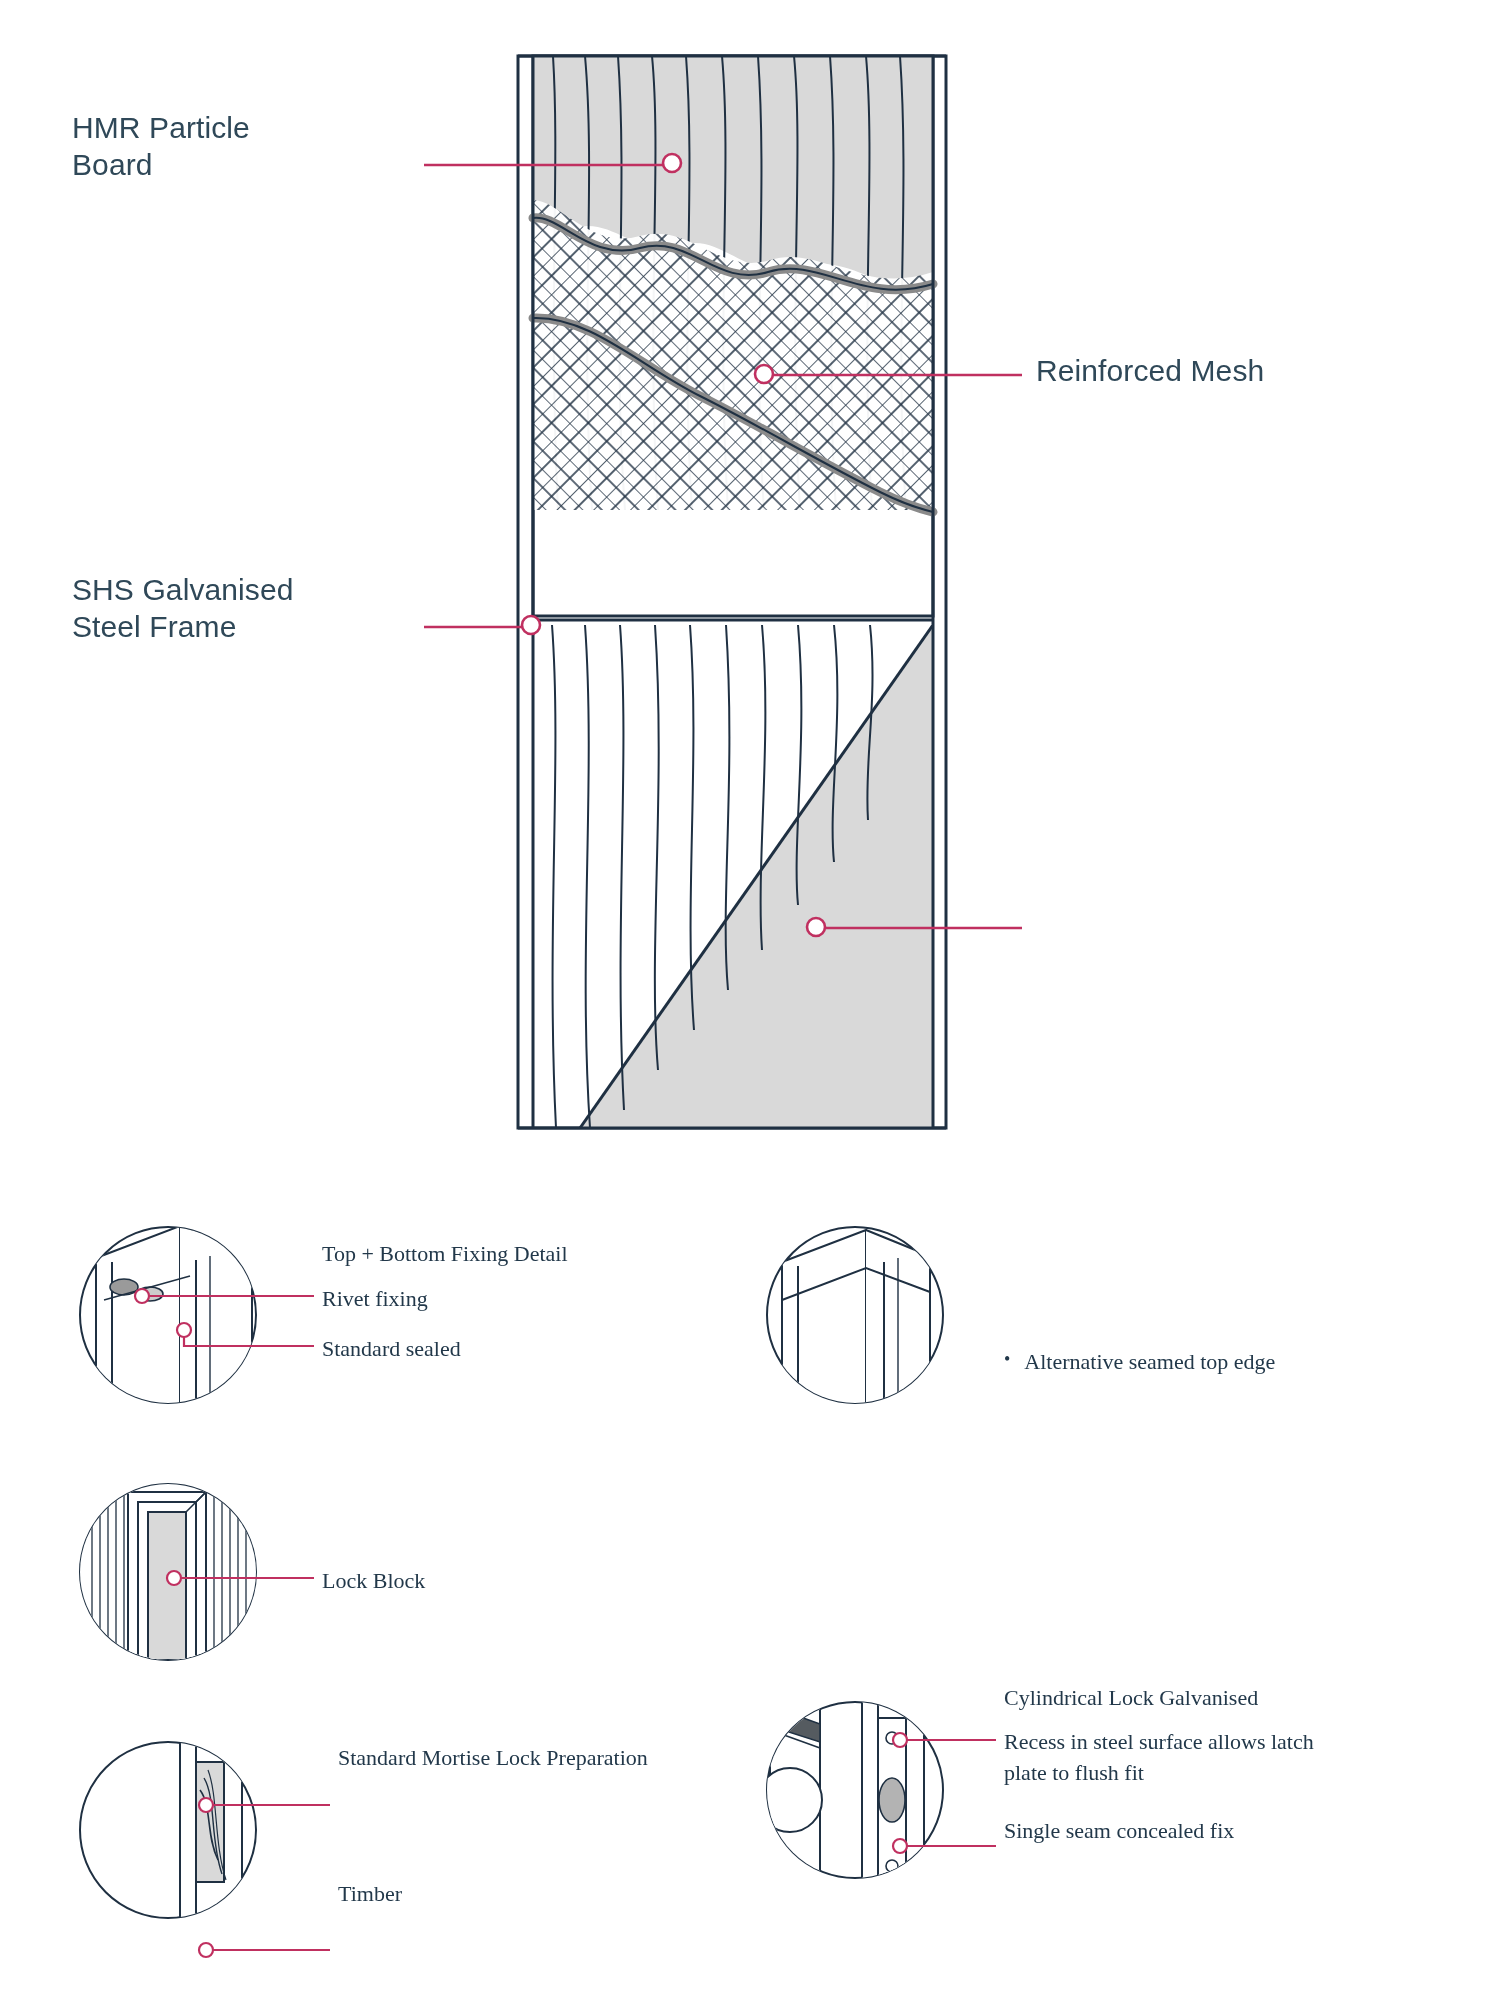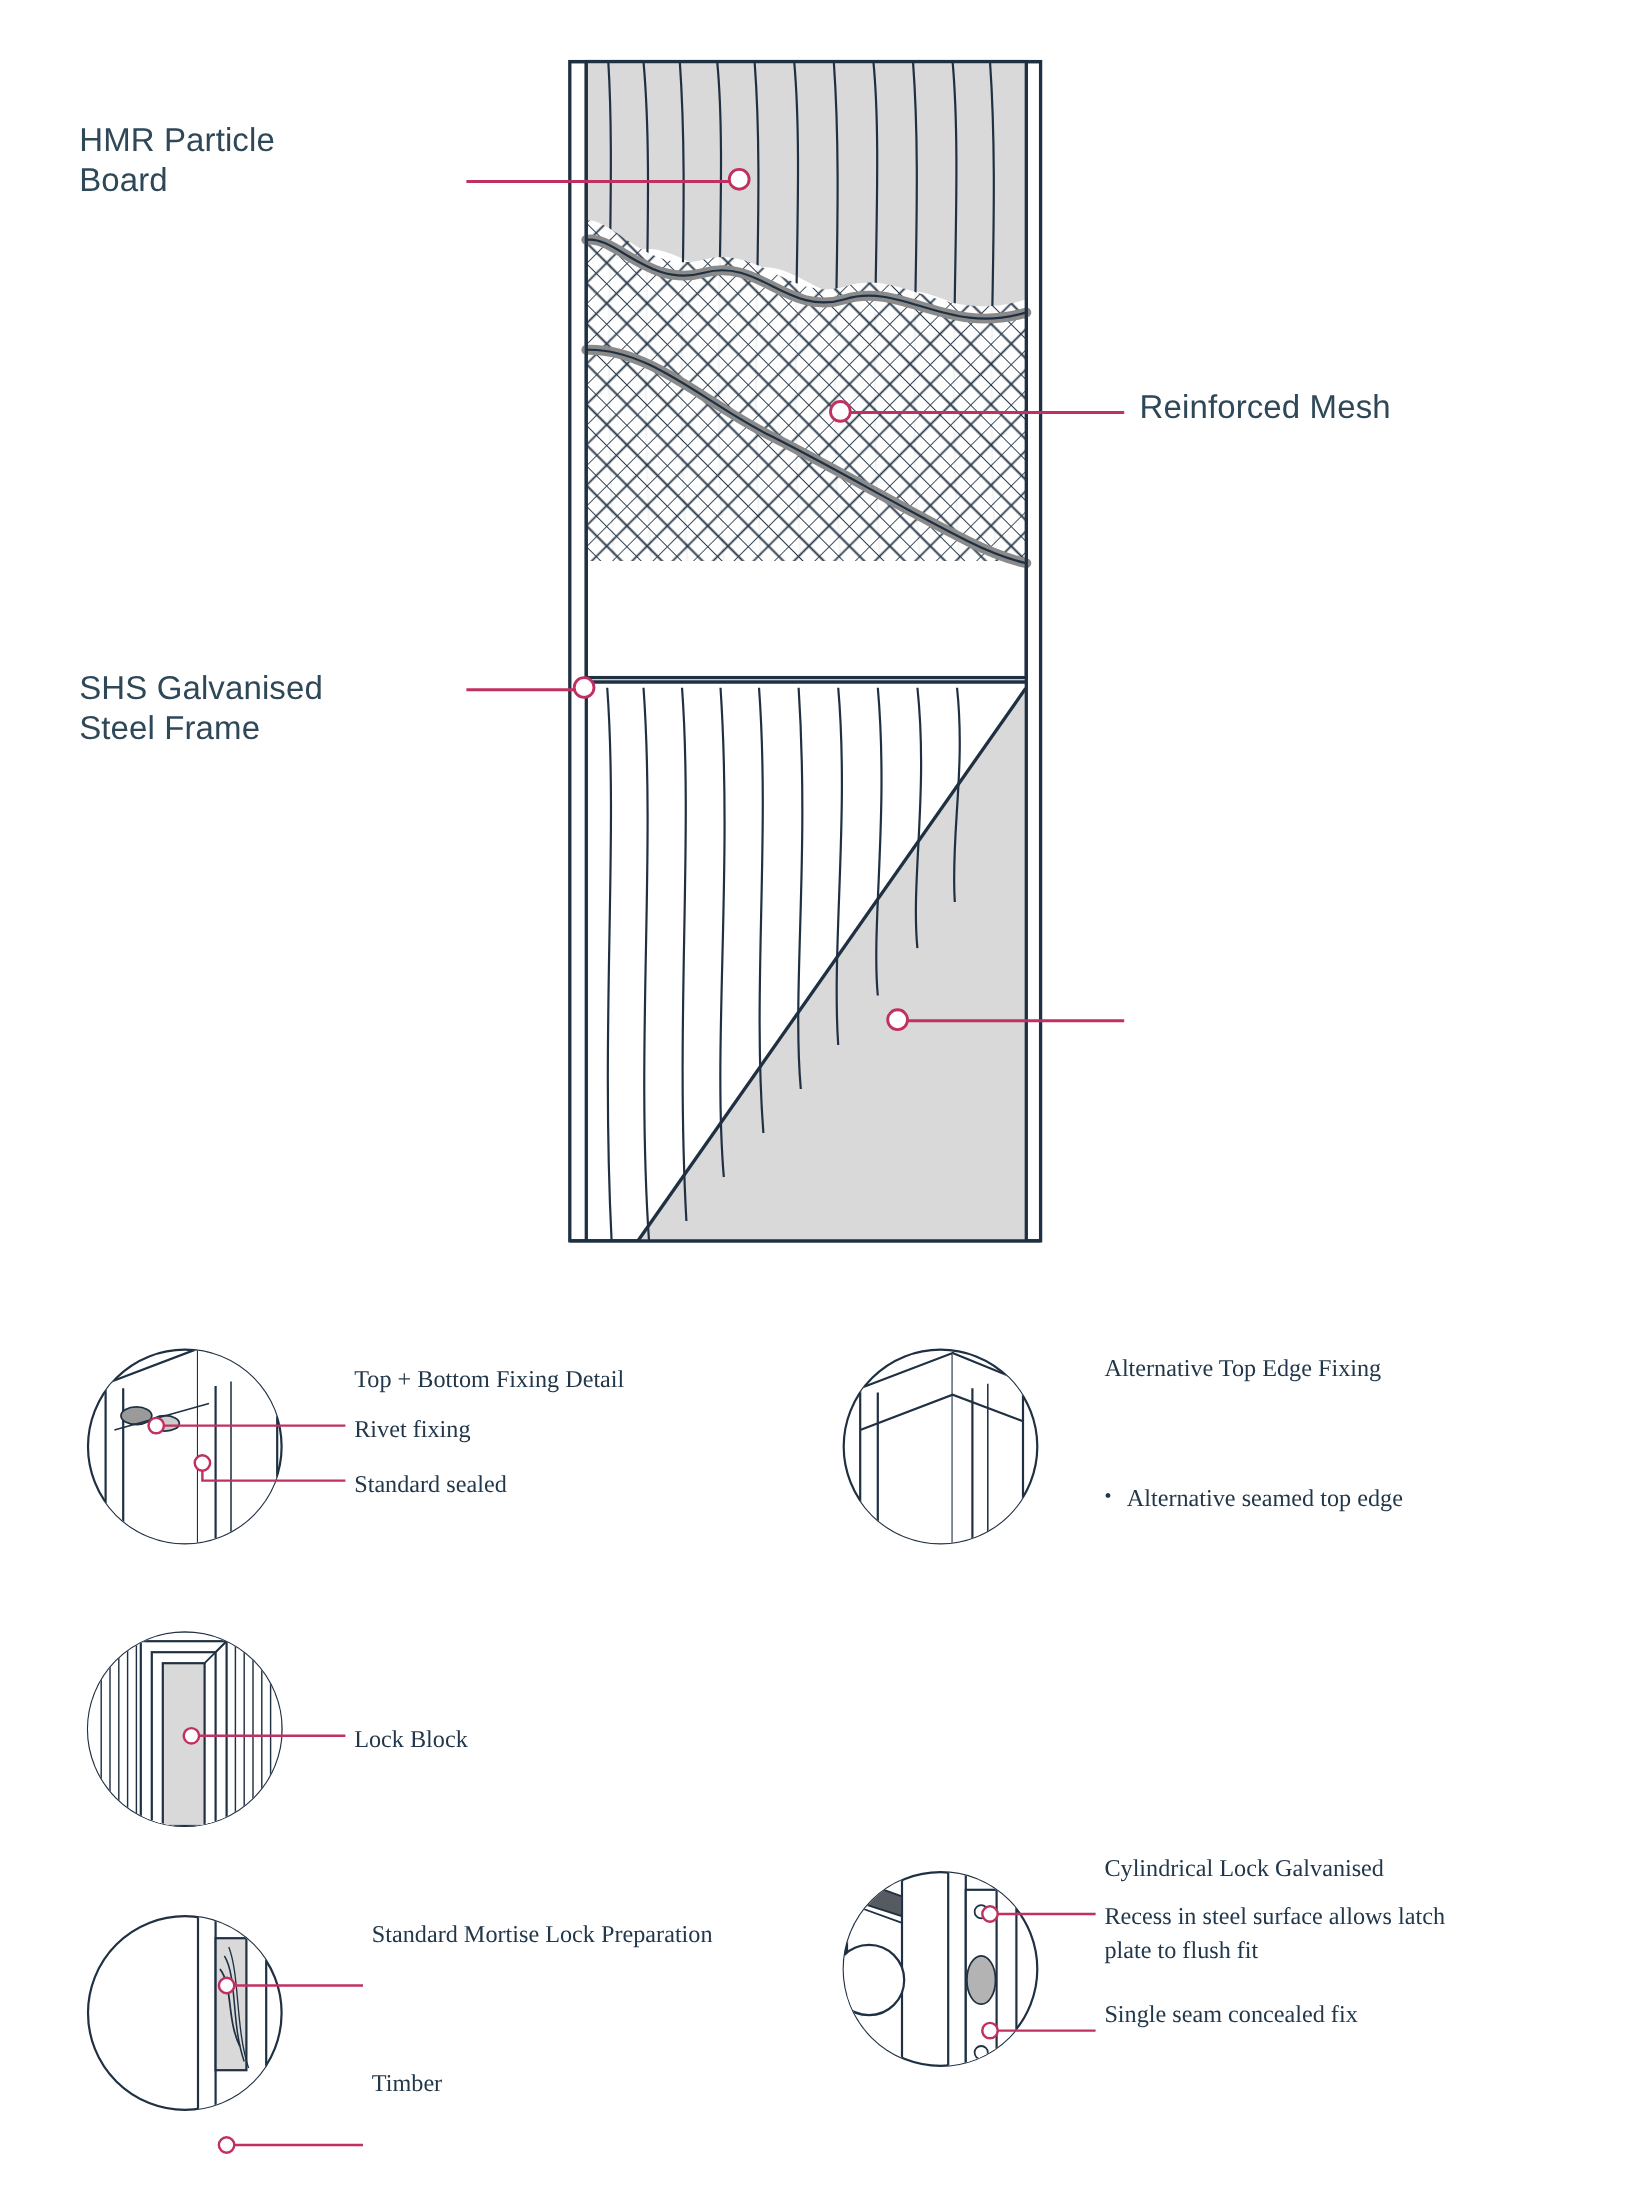--- a/index.html
+++ b/index.html
@@ -296,33 +296,32 @@
         <circle cx="900" cy="1740" r="7" fill="#ffffff" stroke="#c03060" stroke-width="2.2"></circle>
         <path d="M996 1846 L906 1846"></path>
         <circle cx="900" cy="1846" r="7" fill="#ffffff" stroke="#c03060" stroke-width="2.2"></circle>
       </g>
     </g>
   </svg>
 
   <div class="lbl lbl-main" style="left:72px; top:110px; width:330px;">HMR Particle
 Board</div>
 
-  <div class="lbl lbl-main" style="left:72px; top:572px; width:330px;margin-top:36px;">SHS Galvanised
+  <div class="lbl lbl-main" style="left:72px; top:572px; width:330px;">SHS Galvanised
 Steel Frame</div>
 
   <div class="lbl lbl-main" style="left:1036px; top:353px; width:400px;">Reinforced Mesh</div>
 
 
   <div class="lbl-serif" style="left:322px; top:1238px; width:330px;">Top + Bottom Fixing Detail</div>
 
   <div class="lbl-serif" style="left:322px; top:1283px; width:330px;">Rivet fixing</div>
 
   <div class="lbl-serif" style="left:322px; top:1333px; width:330px;">Standard sealed</div>
 
-  <div class="lbl-serif" style="left:1004px; top:1228px; width:420px;">Alternative Top Edge Fixing</div>
 
 
   <div class="lbl-serif" style="left:1004px; top:1315px; width:440px;">
     <div class="bullet-row">
       <span class="bullet-dot">•</span>
       <span>Alternative seamed top edge</span>
     </div>
   </div>
 
 

